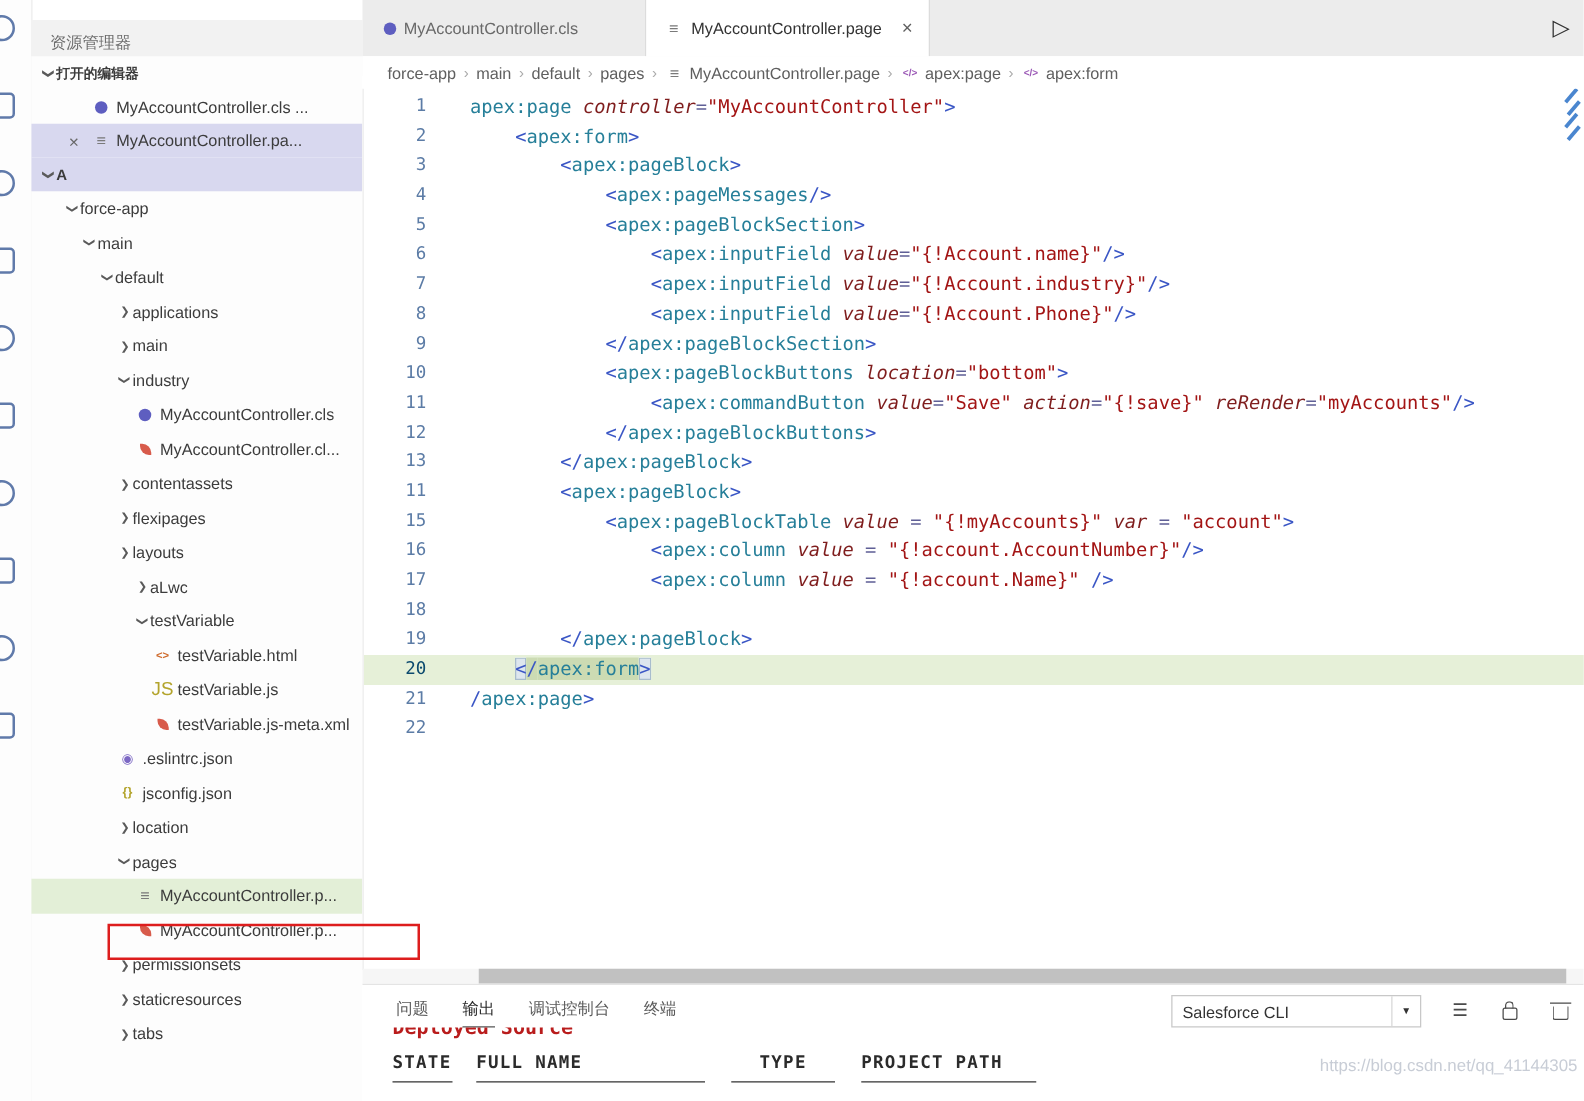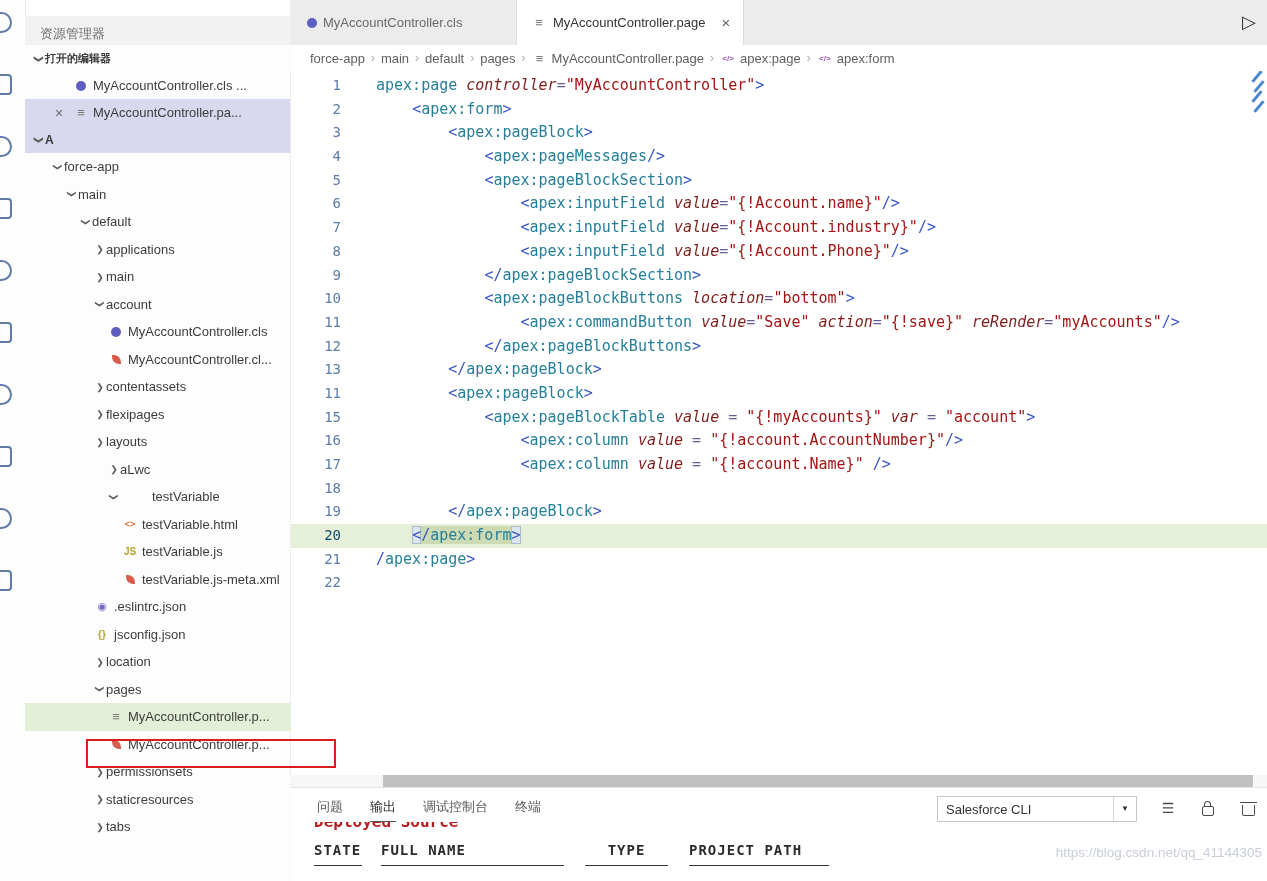--- a/index.html
+++ b/index.html
@@ -26,21 +26,21 @@
   .tree-row{height:27.5px;display:flex;align-items:center;font-size:13px;color:#3c3c3c;cursor:pointer;white-space:nowrap;}
   .tree-row.selgreen{background:#e3efd7;}
   .tree-label{overflow:hidden;text-overflow:ellipsis;}
 
   
   .ic{display:inline-flex;align-items:center;justify-content:center;width:16px;height:14px;margin-right:4px;flex:none;font-family:"Liberation Sans",sans-serif;}
   .ic-cls{width:10px;height:10px;border-radius:50%;background:#5e5ec0;margin:0 7px 0 3px;}
   .ic-page{color:#7a7a7a;font-size:13px;}
   .ic-xml{width:9px;height:9px;background:#d85b4b;border-radius:0 80% 0 80%;margin:0 7px 0 4px;}
   .ic-html{color:#cf6b2d;font-weight:bold;font-size:9px;}
-  .ic-js{color:#b3a42c;font-weight:bold;font-size:10px;}
+  .ic-js{color:#b3a42c;font-weight:normal;font-size:15px;}
   .ic-json{color:#b3a42c;font-weight:bold;font-size:10px;}
   .ic-eslint{color:#7c68c4;font-size:11px;}
   .ic-sym{color:#9b59b6;font-weight:bold;font-size:8px;}
 
   
   #tabbar{position:absolute;left:290px;top:0;width:977px;height:45px;background:#ececec;display:flex;}
   .tab{height:45px;display:flex;align-items:center;padding:0 12px 0 14px;font-size:13px;color:#696969;border-right:1px solid #dcdcdc;cursor:pointer;min-width:200px;}
   .tab.active{background:#ffffff;color:#333333;}
   .tab .ic{margin-right:6px;}
   .tab-close{margin-left:16px;color:#5f5f5f;font-size:15px;cursor:pointer;}
@@ -154,21 +154,21 @@
       <div class="tree-row" style="padding-left: 69px;">
         <span class="chev">❯</span>
         <span class="tree-label">applications</span>
       </div>
       <div class="tree-row" style="padding-left: 69px;">
         <span class="chev">❯</span>
         <span class="tree-label">main</span>
       </div>
       <div class="tree-row" style="padding-left: 69px;">
         <span class="chev open">❯</span>
-        <span class="tree-label">account</span>
+        <span class="tree-label">industry</span>
       </div>
       <div class="tree-row" style="padding-left: 83px;">
         <span class="ic ic-cls"></span>
         <span class="tree-label">MyAccountController.cls</span>
       </div>
       <div class="tree-row" style="padding-left: 83px;">
         <span class="ic ic-xml"></span>
         <span class="tree-label">MyAccountController.cl...</span>
       </div>
       <div class="tree-row" style="padding-left: 69px;">
@@ -180,21 +180,21 @@
         <span class="tree-label">flexipages</span>
       </div>
       <div class="tree-row" style="padding-left: 69px;">
         <span class="chev">❯</span>
         <span class="tree-label">layouts</span>
       </div>
       <div class="tree-row" style="padding-left: 83px;">
         <span class="chev">❯</span>
         <span class="tree-label">aLwc</span>
       </div>
-      <div class="tree-row" style="padding-left: 83px; gap: 32px;">
+      <div class="tree-row" style="padding-left: 83px;">
         <span class="chev open">❯</span>
         <span class="tree-label">testVariable</span>
       </div>
       <div class="tree-row" style="padding-left: 97px;">
         <span class="ic ic-html">&lt;&gt;</span>
         <span class="tree-label">testVariable.html</span>
       </div>
       <div class="tree-row" style="padding-left: 97px;">
         <span class="ic ic-js">JS</span>
         <span class="tree-label">testVariable.js</span>

